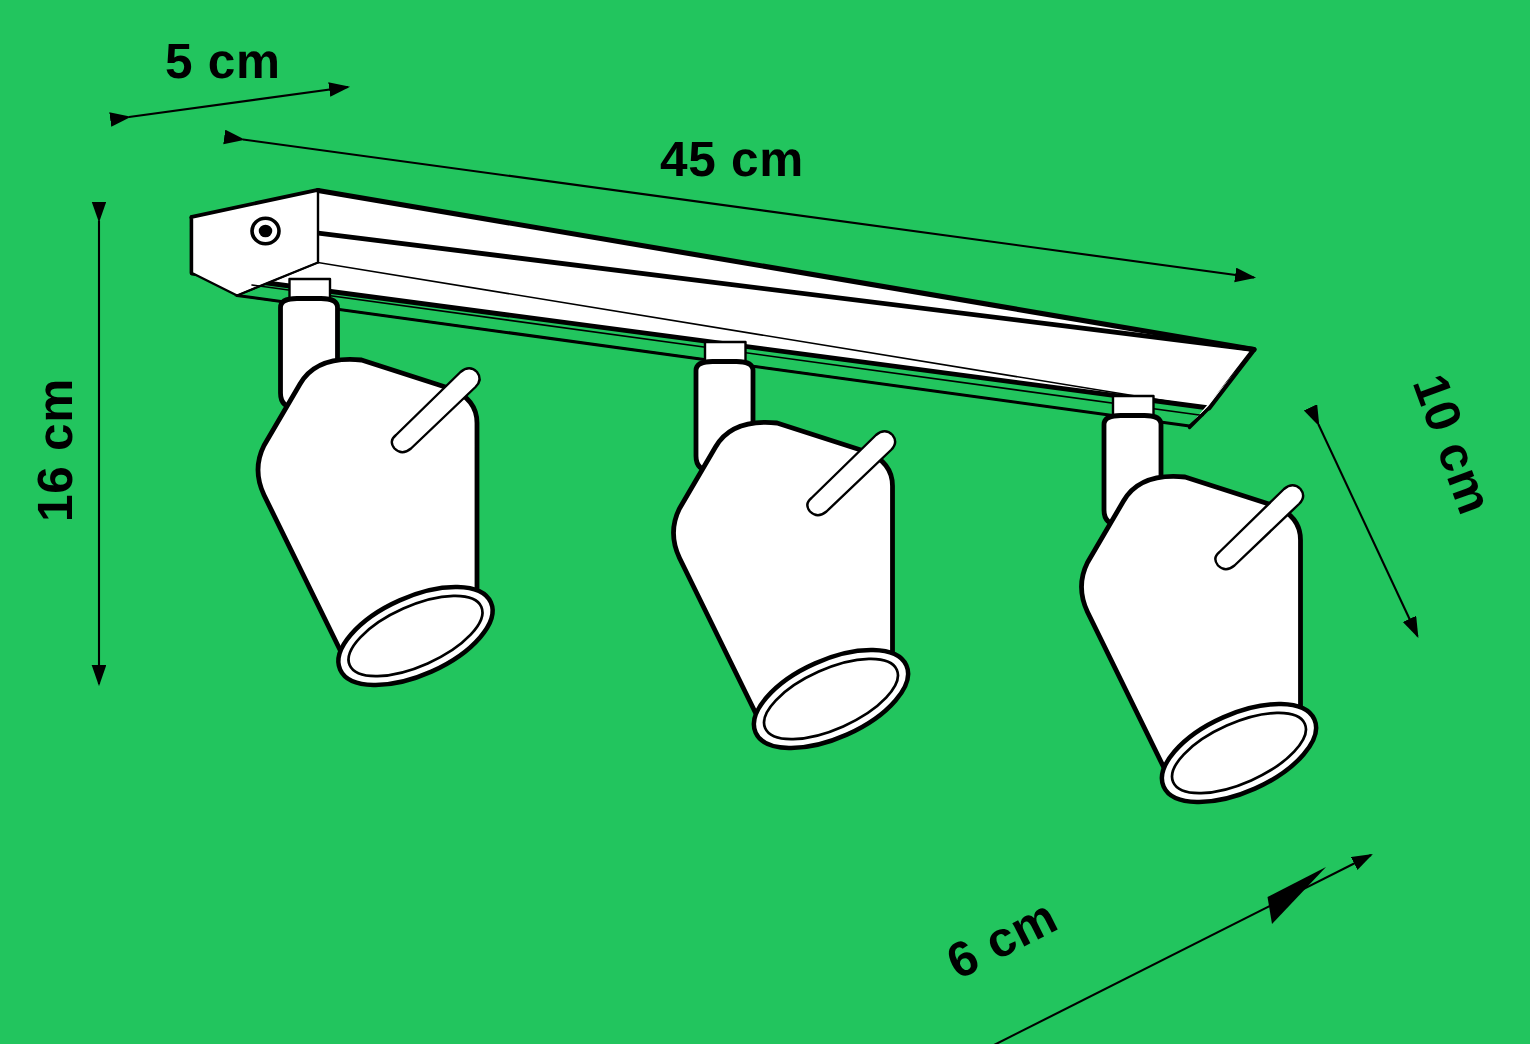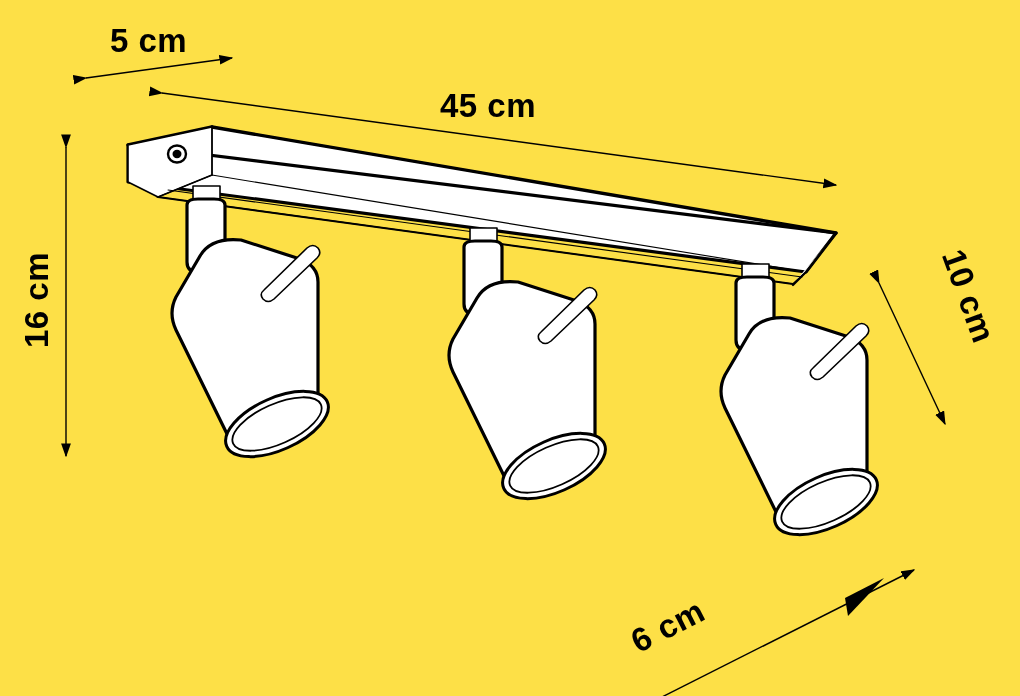--- a/index.html
+++ b/index.html
@@ -7,21 +7,21 @@
     padding: 0;
     background: #ffffff;
   }
   body {
     font-family: "Liberation Sans", sans-serif;
   }
   #drawing-root {
     position: relative;
     width: 1020px;
     height: 696px;
-    background: #fde047;
+    background: #22c55e;
     overflow: hidden;
   }
   #drawing-svg {
     position: absolute;
     left: 0;
     top: 0;
     width: 1020px;
     height: 696px;
     display: block;
   }

